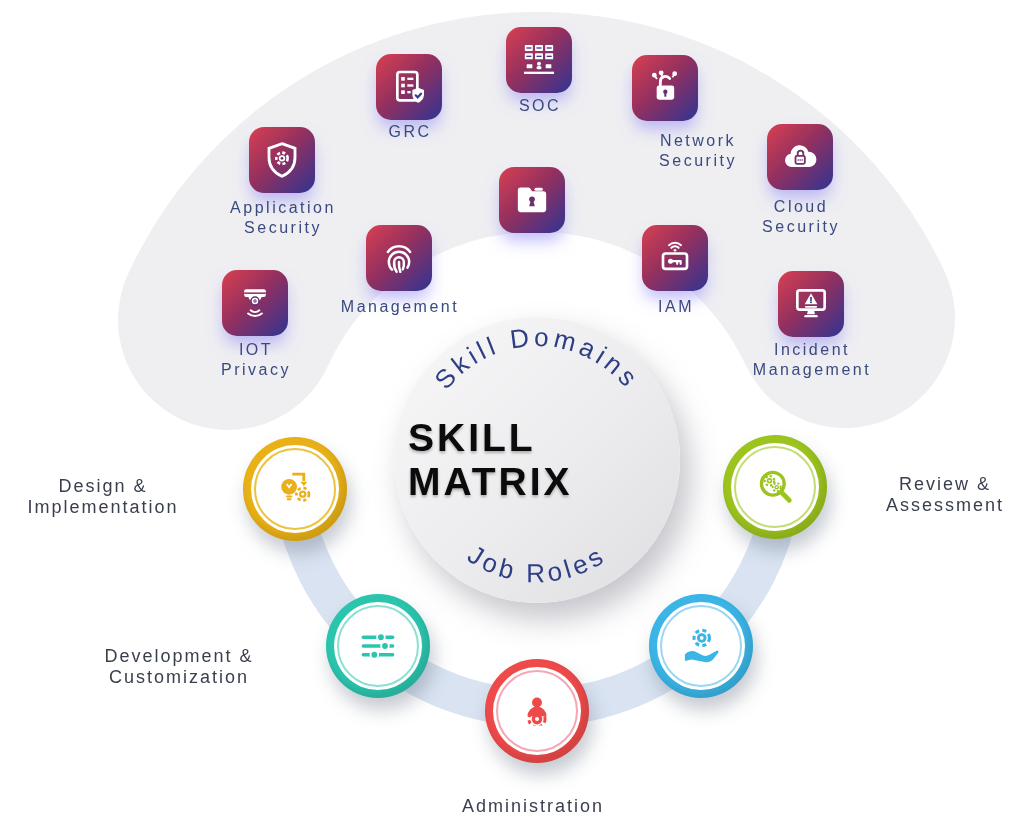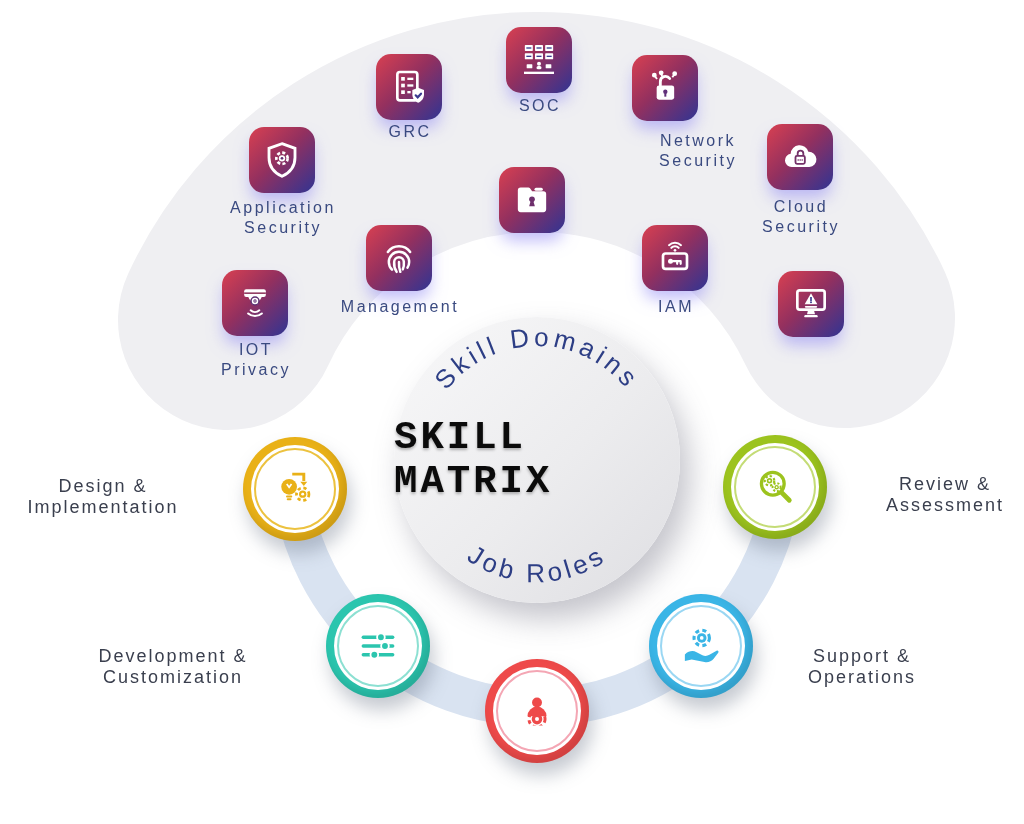--- a/index.html
+++ b/index.html
@@ -7,22 +7,22 @@
          font-family:"Liberation Sans",sans-serif;}
   svg{display:block;}
   
   #bg{position:absolute;left:0;top:0;z-index:0;}
   
   .center-circle{position:absolute;left:394px;top:317px;width:286px;height:286px;border-radius:50%;
     background:linear-gradient(135deg,#f8f8f9 0%,#ececee 55%,#dedee2 100%);
     box-shadow:10px 16px 30px rgba(125,125,140,.45);z-index:2;}
   .cc-svg{position:absolute;left:0;top:0;}
   .curved{fill:#2D3E85;font-size:26px;letter-spacing:4px;font-weight:400;}
-  .center-title{position:absolute;left:0;top:0;width:286px;height:286px;display:flex;align-items:center;justify-content:center;
-    font-size:39px;font-weight:600;letter-spacing:3px;color:#0b0b0b;text-shadow:0 2px 3px rgba(0,0,0,.28);font-family:Liberation Mono, monospace;}
+  .center-title{position:absolute;left:14px;top:0;width:286px;height:286px;display:flex;align-items:center;justify-content:center;
+    font-size:39px;font-weight:600;letter-spacing:3px;color:#0b0b0b;text-shadow:0 2px 3px rgba(0,0,0,.28);}
   
   .tile{position:absolute;width:66px;height:66px;border-radius:15px;z-index:2;
     background:linear-gradient(135deg,#D94051 0%,#93305F 46%,#303493 100%);
     box-shadow:0 10px 16px -2px rgba(143,137,244,.55);
     display:flex;align-items:center;justify-content:center;}
   .dlabel{position:absolute;z-index:2;text-align:center;font-size:16px;line-height:20px;
     letter-spacing:2.5px;color:#3A4A80;white-space:pre-line;}
   
   .role{position:absolute;width:104px;height:104px;border-radius:50%;z-index:3;
     box-shadow:inset -5px -7px 10px rgba(0,0,0,.12), 4px 12px 18px rgba(105,115,135,.38);}
@@ -182,20 +182,22 @@
     <svg width="40" height="40" viewBox="0 0 24 24">
       <rect x="3.8" y="3.8" width="16.4" height="11.6" rx="1.4" fill="none" stroke="#fff" stroke-width="1.6"></rect>
       <path d="M12 5.6 l3.8 6.6 h-7.6 z" fill="#fff"></path>
       <rect x="11.5" y="7.8" width="1" height="2.4" fill="#3A3B90"></rect>
         <circle cx="12" cy="11" r=".6" fill="#3A3B90"></circle>
       <line x1="8.8" y1="13.7" x2="15.2" y2="13.7" stroke="#fff" stroke-width="1" stroke-linecap="round"></line>
       <path d="M10.3 15.4 l-.7 2.7 h4.8 l-.7-2.7 z" fill="#fff"></path>
       <rect x="8" y="18.6" width="8" height="1.4" rx=".7" fill="#fff"></rect>
     </svg>
   </div>
+  <div class="dlabel" style="left:722px;top:340px;width:180px">Incident
+Management</div>
 
   <div class="center-circle">
     <svg class="cc-svg" width="286" height="286" viewBox="0 0 286 286">
       <defs>
         <path id="arcTop" d="M 32.9 113.5 A 114 114 0 0 1 253.1 113.5" fill="none"></path>
         <path id="arcBot" d="M 28.3 184.7 A 122 122 0 0 0 257.7 184.7" fill="none"></path>
       </defs>
       <text class="curved" text-anchor="middle">
         <textPath href="#arcTop" startOffset="50%">Skill Domains</textPath>
       </text>
@@ -233,50 +235,49 @@
           <line x1="4" y1="7.2" x2="20" y2="7.2"></line>
             <line x1="4" y1="12" x2="20" y2="12"></line>
             <line x1="4" y1="16.8" x2="20" y2="16.8"></line>
         </g>
         <circle cx="13.6" cy="7.2" r="2.1" fill="#2BC5AE" stroke="#fff" stroke-width="1"></circle>
         <circle cx="15.8" cy="12" r="2.1" fill="#2BC5AE" stroke="#fff" stroke-width="1"></circle>
         <circle cx="10" cy="16.8" r="2.1" fill="#2BC5AE" stroke="#fff" stroke-width="1"></circle>
       </svg>
     </div>
   </div>
-  <div class="rlabel" style="left:48px;top:646px;width:250px">Development &amp;
+  <div class="rlabel" style="left:54px;top:646px;width:250px">Development &amp;
 Customization</div>
 
   <div class="role role-red" style="left:485px;top:659px">
     <div class="r1"></div>
     <div class="r2 ring-red">
       <svg width="44" height="44" viewBox="0 0 24 24">
         <circle cx="12" cy="7.4" r="2.7" fill="#EE4A4A"></circle>
         <path d="M6.8 14.8 a5.2 5.2 0 0 1 10.4 0 z" fill="#EE4A4A"></path>
         <circle cx="12" cy="16.4" r="2.9" fill="#EE4A4A"></circle>
           <circle cx="12" cy="16.4" r="1.1" fill="#fff"></circle>
         <circle cx="12" cy="16.4" r="4.4" fill="none" stroke="#EE4A4A" stroke-width="1.6" stroke-dasharray="2 1.7"></circle>
         <rect x="2.5" y="19.9" width="19" height="4.5" fill="#fff"></rect>
       </svg>
     </div>
   </div>
+  <div class="rlabel" style="left:408px;top:796px;width:250px">Administration</div>
 
   <div class="role role-blue" style="left:649px;top:594px">
     <div class="r1"></div>
     <div class="r2 ring-blue">
       <svg width="44" height="44" viewBox="0 0 24 24">
         <circle cx="12.4" cy="7.6" r="2.6" fill="#3AB5E6"></circle>
           <circle cx="12.4" cy="7.6" r="1" fill="#fff"></circle>
         <circle cx="12.4" cy="7.6" r="4.2" fill="none" stroke="#3AB5E6" stroke-width="1.7" stroke-dasharray="2.2 1.8"></circle>
         <path d="M3.2 16.6 c2.2-1.9 4.3-2.3 6.4-1.2 l3.2 1.6 c1.2.6 2.6.5 3.8-.2 l3.9-2.2 c.7-.4 1.4.4.9 1.1 l-2.5 3.2 c-1.2 1.5-3.1 2.2-5 1.8 l-7-1.4 -3.7.9 z" fill="#3AB5E6"></path>
       </svg>
     </div>
   </div>
-  <div class="rlabel" style="left:737px;top:646px;width:250px">Support &amp;
-Operations</div>
 
   <div class="role role-green" style="left:723px;top:435px">
     <div class="r1"></div>
     <div class="r2 ring-green">
       <svg width="44" height="44" viewBox="0 0 24 24">
         <circle cx="10.8" cy="10.2" r="6.2" fill="none" stroke="#9CC31E" stroke-width="1.8"></circle>
         <line x1="15.4" y1="14.8" x2="19.8" y2="19.2" stroke="#9CC31E" stroke-width="2.6" stroke-linecap="round"></line>
         <circle cx="9" cy="8.6" r="1.5" fill="#9CC31E"></circle>
           <circle cx="9" cy="8.6" r=".6" fill="#fff"></circle>
         <circle cx="9" cy="8.6" r="2.6" fill="none" stroke="#9CC31E" stroke-width="1.2" stroke-dasharray="1.3 1.1"></circle>

